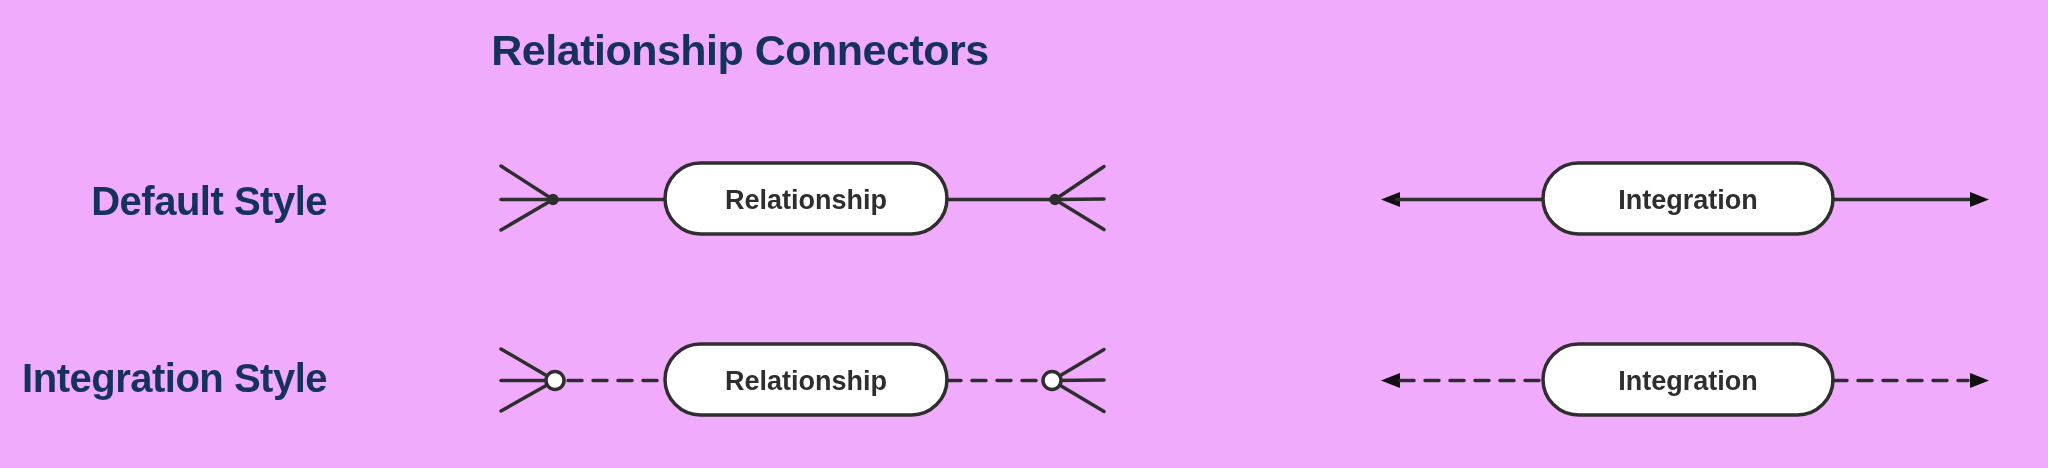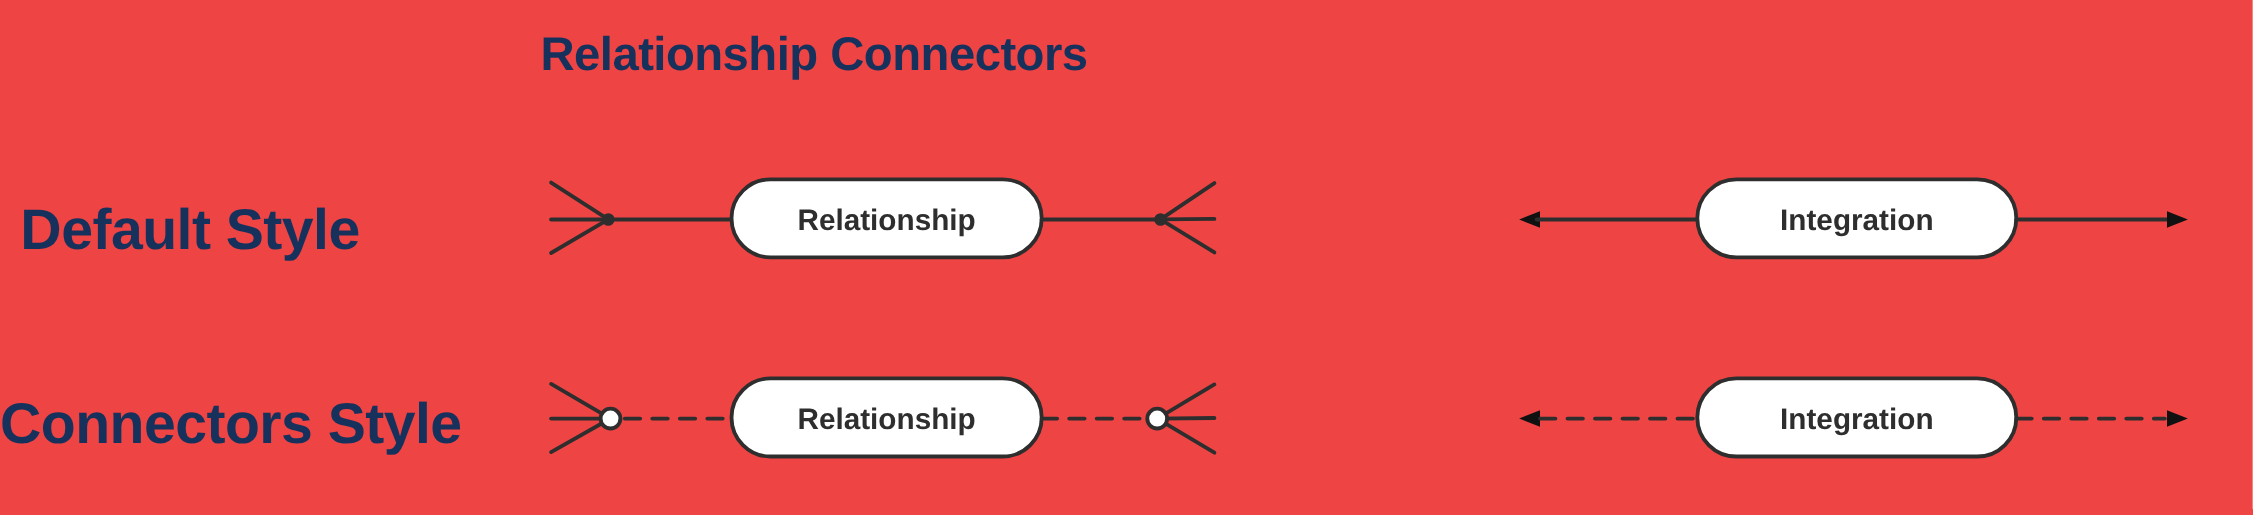--- a/index.html
+++ b/index.html
@@ -4,21 +4,21 @@
 <style>
   html, body {
     margin: 0;
     padding: 0;
     background: #ffffff;
   }
   .canvas {
     position: relative;
     width: 2048px;
     height: 468px;
-    background: #ef4444;
+    background: #f0abfc;
     overflow: hidden;
     font-family: "Liberation Sans", sans-serif;
   }
   .col-title {
     position: absolute;
     top: 26px;
     width: 600px;
     text-align: center;
     font-size: 43px;
     font-weight: bold;
@@ -26,21 +26,21 @@
     letter-spacing: -0.5px;
     white-space: nowrap;
   }
   .col-title.rel { left: 440px; }
   .col-title.int { left: 1311px; }
   .row-label {
     position: absolute;
     left: 0;
     width: 327px;
     text-align: right;
-    font-size: 52px;
+    font-size: 40px;
     font-weight: bold;
     color: #16325c;
     letter-spacing: -0.5px;
     white-space: nowrap;
   }
   .row-label.default { top: 179px; }
   .row-label.alternative { top: 356px; }
   .connector-svg { position: absolute; }
   .svg-rel-default { left: 490px; top: 150px; }
   .svg-int-default { left: 1370px; top: 150px; }
@@ -71,21 +71,21 @@
   .arrowhead { fill: #111111; stroke: none; }
 </style>
 </head>
 <body>
 
 <div class="canvas">
 
   <div class="col-title rel">Relationship Connectors</div>
 
   <div class="row-label default">Default Style</div>
-  <div class="row-label alternative">Connectors Style</div>
+  <div class="row-label alternative">Integration Style</div>
 
   <svg class="connector-svg svg-rel-default" width="625" height="100" viewBox="0 0 625 100">
     <g>
       <line class="stroke-line" x1="11" y1="16" x2="63" y2="49.5"></line>
       <line class="stroke-line" x1="11" y1="49.5" x2="63" y2="49.5"></line>
       <line class="stroke-line" x1="11" y1="80" x2="63" y2="49.5"></line>
       <circle class="dot-filled" cx="63" cy="49.5" r="5.7"></circle>
     </g>
     <line class="stroke-line" x1="63" y1="49.5" x2="176" y2="49.5"></line>
     <rect class="node-pill" x="175" y="13" width="282" height="71" rx="35.5" ry="35.5"></rect>

